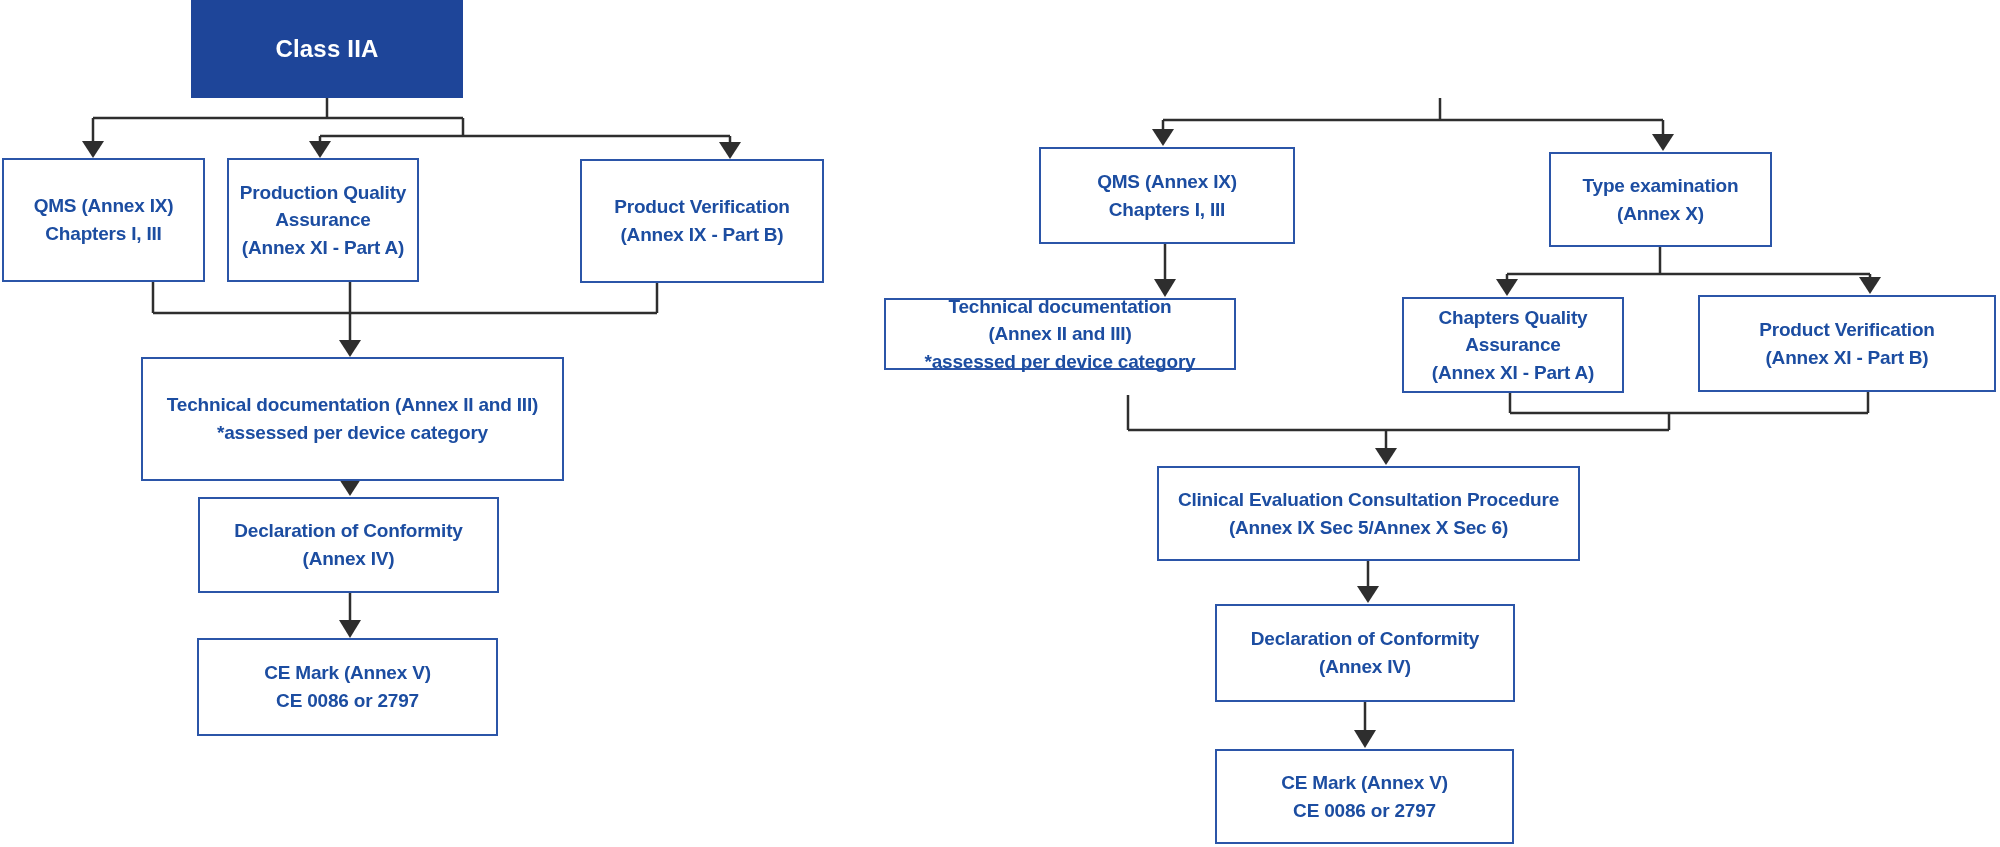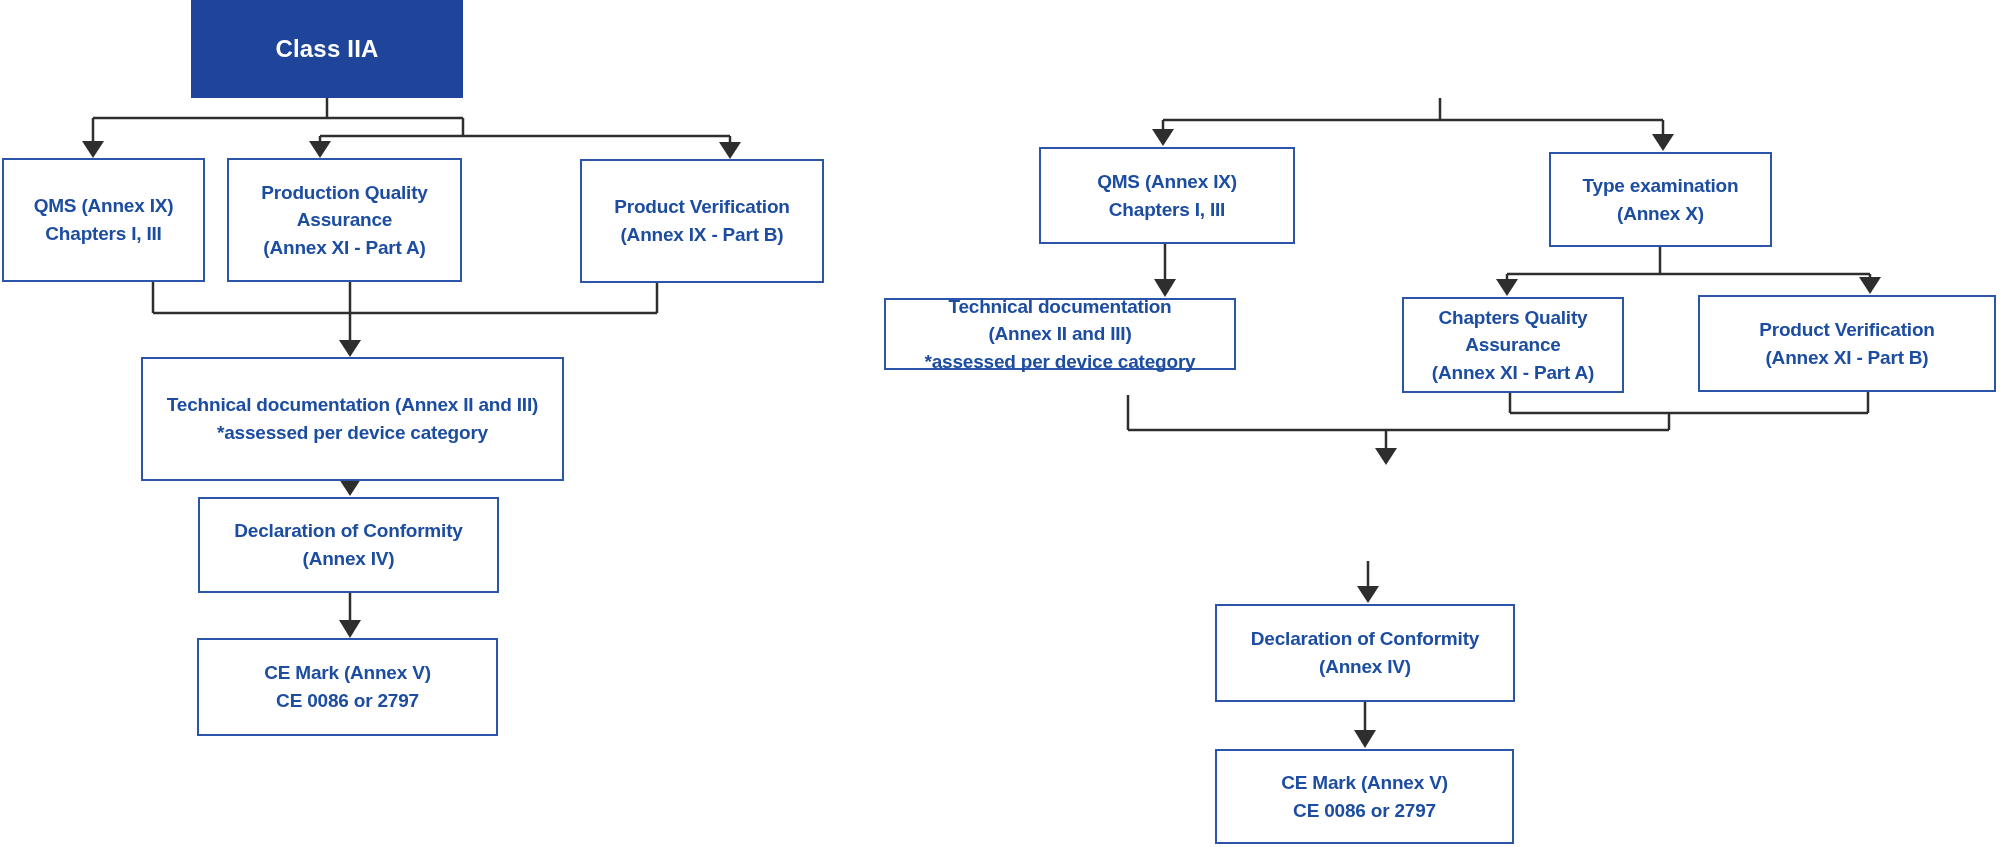--- a/index.html
+++ b/index.html
@@ -119,21 +119,21 @@
       <line x1="1365" y1="702" x2="1365" y2="732"></line>
       <polygon points="1354,730 1376,730 1365,748"></polygon>
     </g>
   </svg>
 
   <div class="header" style="left:191px;top:0;width:272px;height:98px">Class IIA</div>
 
   <div class="node" style="left:2px;top:158px;width:203px;height:124px">QMS (Annex IX)
 Chapters I, III</div>
 
-  <div class="node" style="left:227px;top:158px;width:235px;height:124px">Production Quality
+  <div class="node" style="left:227px;top:158px;width:192px;height:124px">Production Quality
 Assurance
 (Annex XI - Part A)</div>
 
   <div class="node" style="left:580px;top:159px;width:244px;height:124px">Product Verification
 (Annex IX - Part B)</div>
 
   <div class="node" style="left:141px;top:357px;width:423px;height:124px">Technical documentation (Annex II and III)
 *assessed per device category</div>
 
   <div class="node" style="left:198px;top:497px;width:301px;height:96px">Declaration of Conformity
@@ -153,20 +153,22 @@
 (Annex II and III)
 *assessed per device category</div>
 
   <div class="node" style="left:1402px;top:297px;width:222px;height:96px">Chapters Quality
 Assurance
 (Annex XI - Part A)</div>
 
   <div class="node" style="left:1698px;top:295px;width:298px;height:97px">Product Verification
 (Annex XI - Part B)</div>
 
+  <div class="node" style="left:1157px;top:466px;width:423px;height:95px">Clinical Evaluation Consultation Procedure
+(Annex IX Sec 5/Annex X Sec 6)</div>
 
   <div class="node" style="left:1215px;top:604px;width:300px;height:98px">Declaration of Conformity
 (Annex IV)</div>
 
   <div class="node" style="left:1215px;top:749px;width:299px;height:95px">CE Mark (Annex V)
 CE 0086 or 2797</div>
 
 </div>
 
 </body></html>

